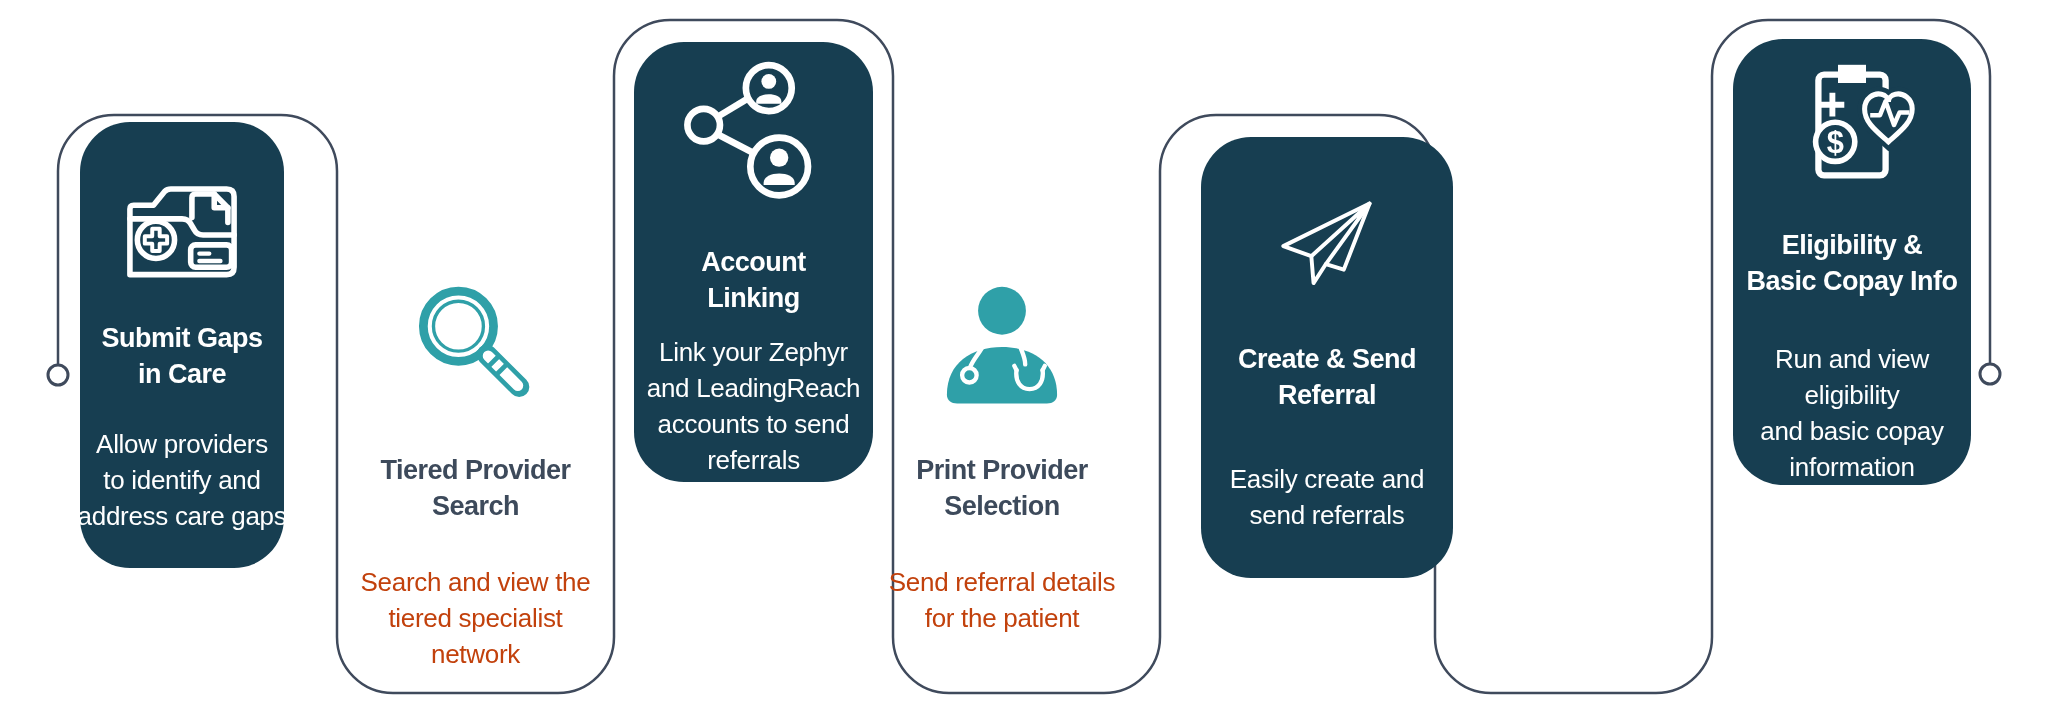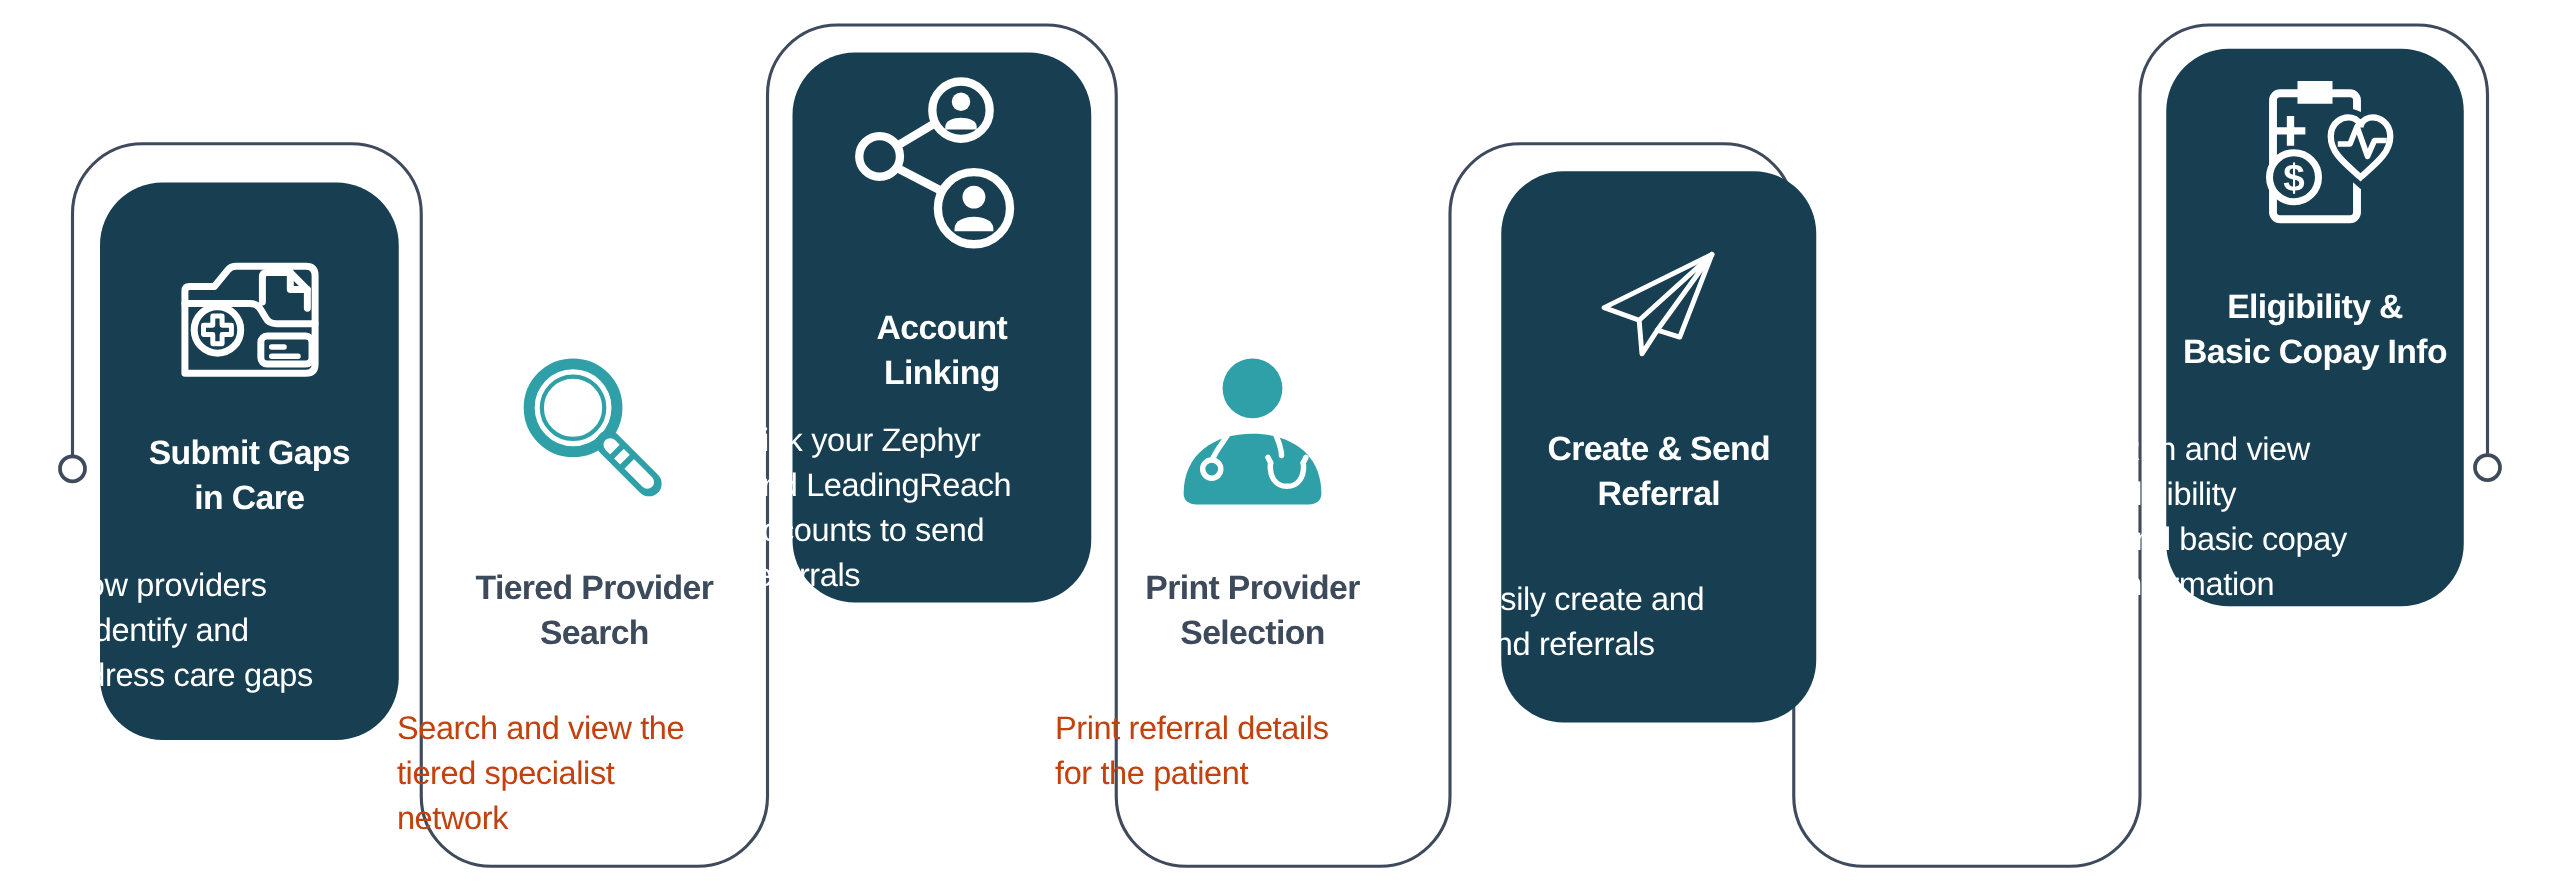--- a/index.html
+++ b/index.html
@@ -12,29 +12,29 @@
   .card{position:absolute;border-radius:50px;background:#173E51;}
   .icon{position:absolute;left:50%;transform:translateX(-50%);}
   .icon svg{display:block;width:100%;height:100%;}
   .step-title{
     position:absolute;left:50%;transform:translateX(-50%);width:310px;
     text-align:center;font-weight:bold;font-size:27px;line-height:36px;
     letter-spacing:-0.5px;white-space:pre-line;
   }
   .step-desc{
     position:absolute;left:50%;transform:translateX(-50%);width:316px;
-    text-align:left;font-size:26px;line-height:36px;
+    text-align:center;font-size:26px;line-height:36px;
     letter-spacing:-0.3px;white-space:pre-line;
   }
   .dark .step-title,.dark .step-desc{color:#ffffff;}
   .light .step-title{color:#3D4A5B;}
   .light .step-desc{color:#c2410c;}
 
   
-  .s1{left:80px;top:146px;width:239px;height:446px;}
+  .s1{left:80px;top:122px;width:204px;height:446px;}
   .s1 .icon{top:46px;width:150px;height:124px;}
   .s1 .step-title{top:198px;}
   .s1 .step-desc{top:304px;}
   
   .s2{left:337px;top:0;width:277px;height:717px;border-radius:11px;}
   .s2 .icon{top:283px;width:135px;height:135px;}
   .s2 .step-title{top:452px;}
   .s2 .step-desc{top:564px;}
   
   .s3{left:634px;top:42px;width:239px;height:440px;}
@@ -154,21 +154,21 @@
           <path d="M36,51 C33,56 30,59 28,64"></path>
           <circle cx="27.5" cy="69.5" r="5"></circle>
           <path d="M63,51 C65,56 66,58 66,62"></path>
           <path d="M60,66 C59,74 63,79 69,79 C75,79 79,74 78,66"></path>
           <path d="M60,66 L58.5,63 M78,66 L79.5,63"></path>
         </g>
       </svg>
     </div>
     <div class="step-title">Print Provider
 Selection</div>
-    <div class="step-desc">Print referral details
+    <div class="step-desc">Send referral details
 for the patient</div>
   </div>
 
   <div class="step card dark s5">
     <div class="icon">
       <svg viewBox="0 0 100 100">
         <g fill="none" stroke="#ffffff" stroke-width="3.5" stroke-linejoin="round" stroke-linecap="round">
           <path d="M88,13 L11,51 L36,60 L38,84 L49,67 L65,72 Z"></path>
           <path d="M88,13 L36,60 M88,13 L49,67"></path>
         </g>

